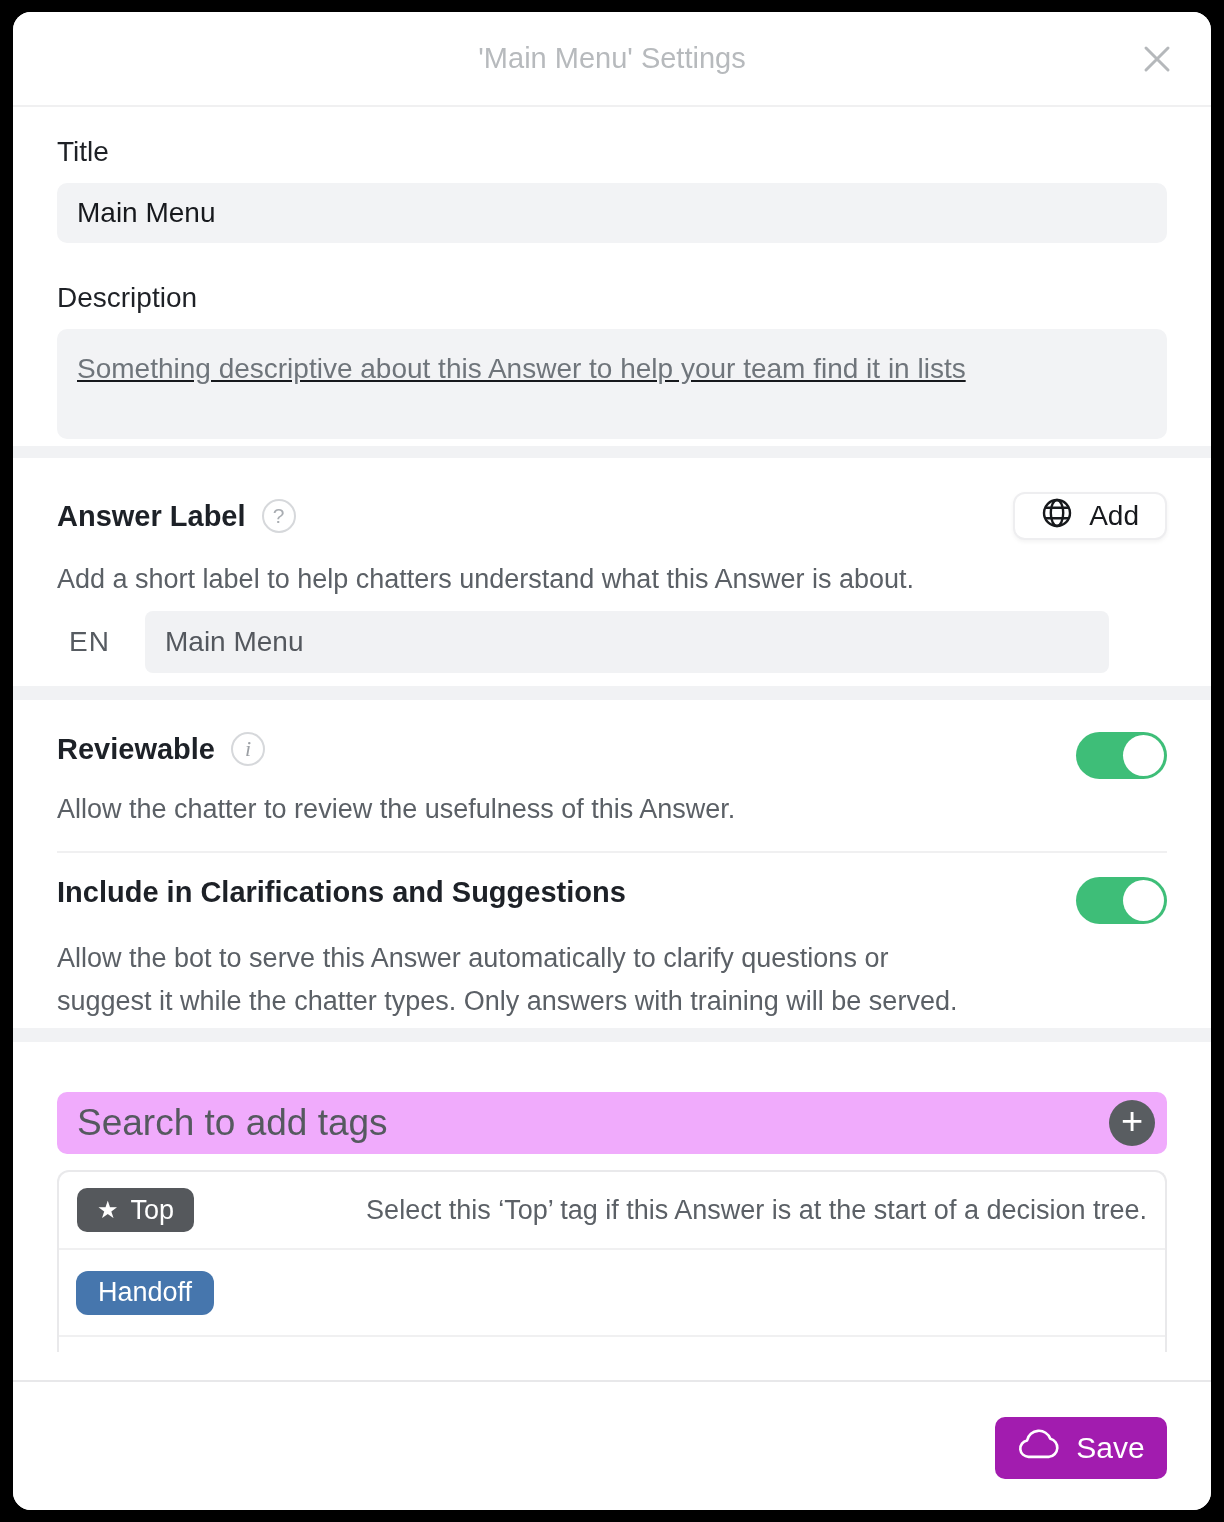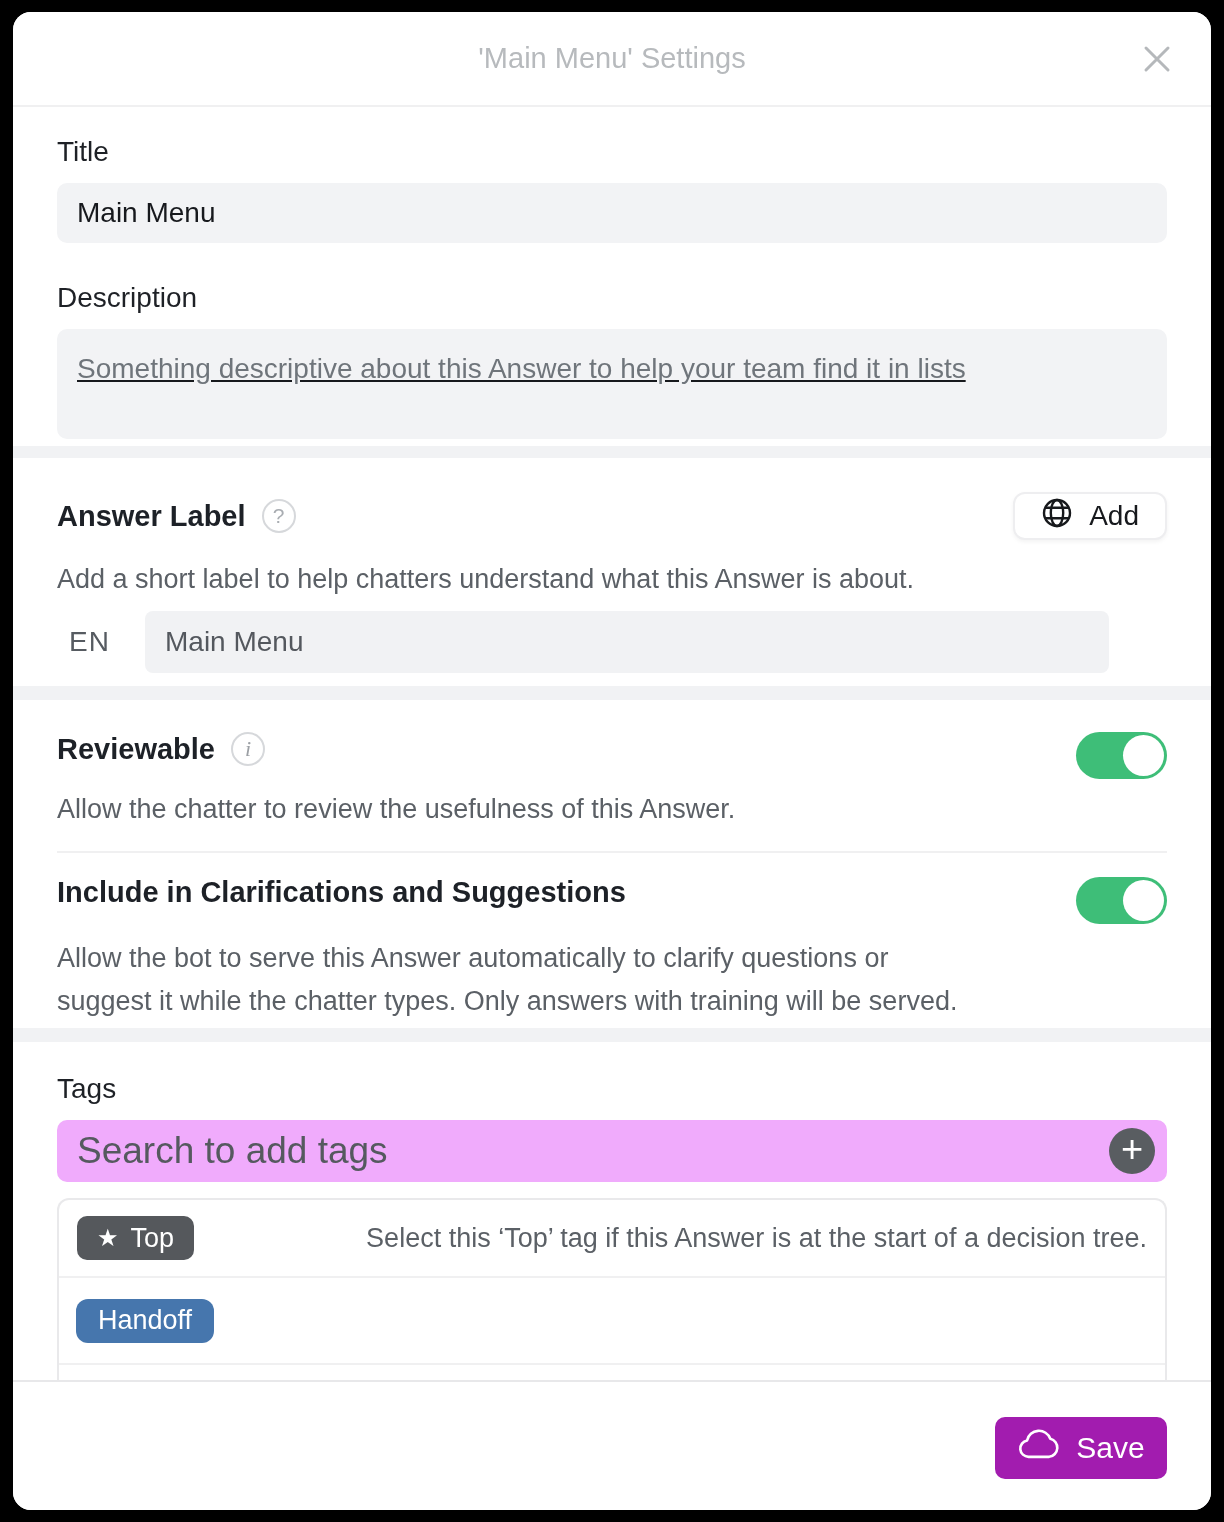--- a/index.html
+++ b/index.html
@@ -235,21 +235,20 @@
       </div>
       <button class="toggle"></button>
     </div>
     <div class="sub-text clar-desc">Allow the bot to serve this Answer automatically to clarify questions or suggest it while the chatter types. Only answers with training will be served.</div>
     <div class="learn-line"><span>Learn more about </span><a class="link">Clarifications</a><span> and </span><a class="link">Suggestions</a></div>
   </div>
 
   <div class="band b14"></div>
 
   <div class="section sec-tags">
-    <div class="field-label">Tags</div>
     <div class="search-wrap">
       <input class="search-input" type="text" placeholder="Search to add tags" style="">
       <button class="plus-btn">
           <span>+</span>
         </button>
     </div>
     <div class="tag-box">
       <div class="tag-row-top">
         <button class="tag-pill tag-top">
           <span class="star">★</span>

